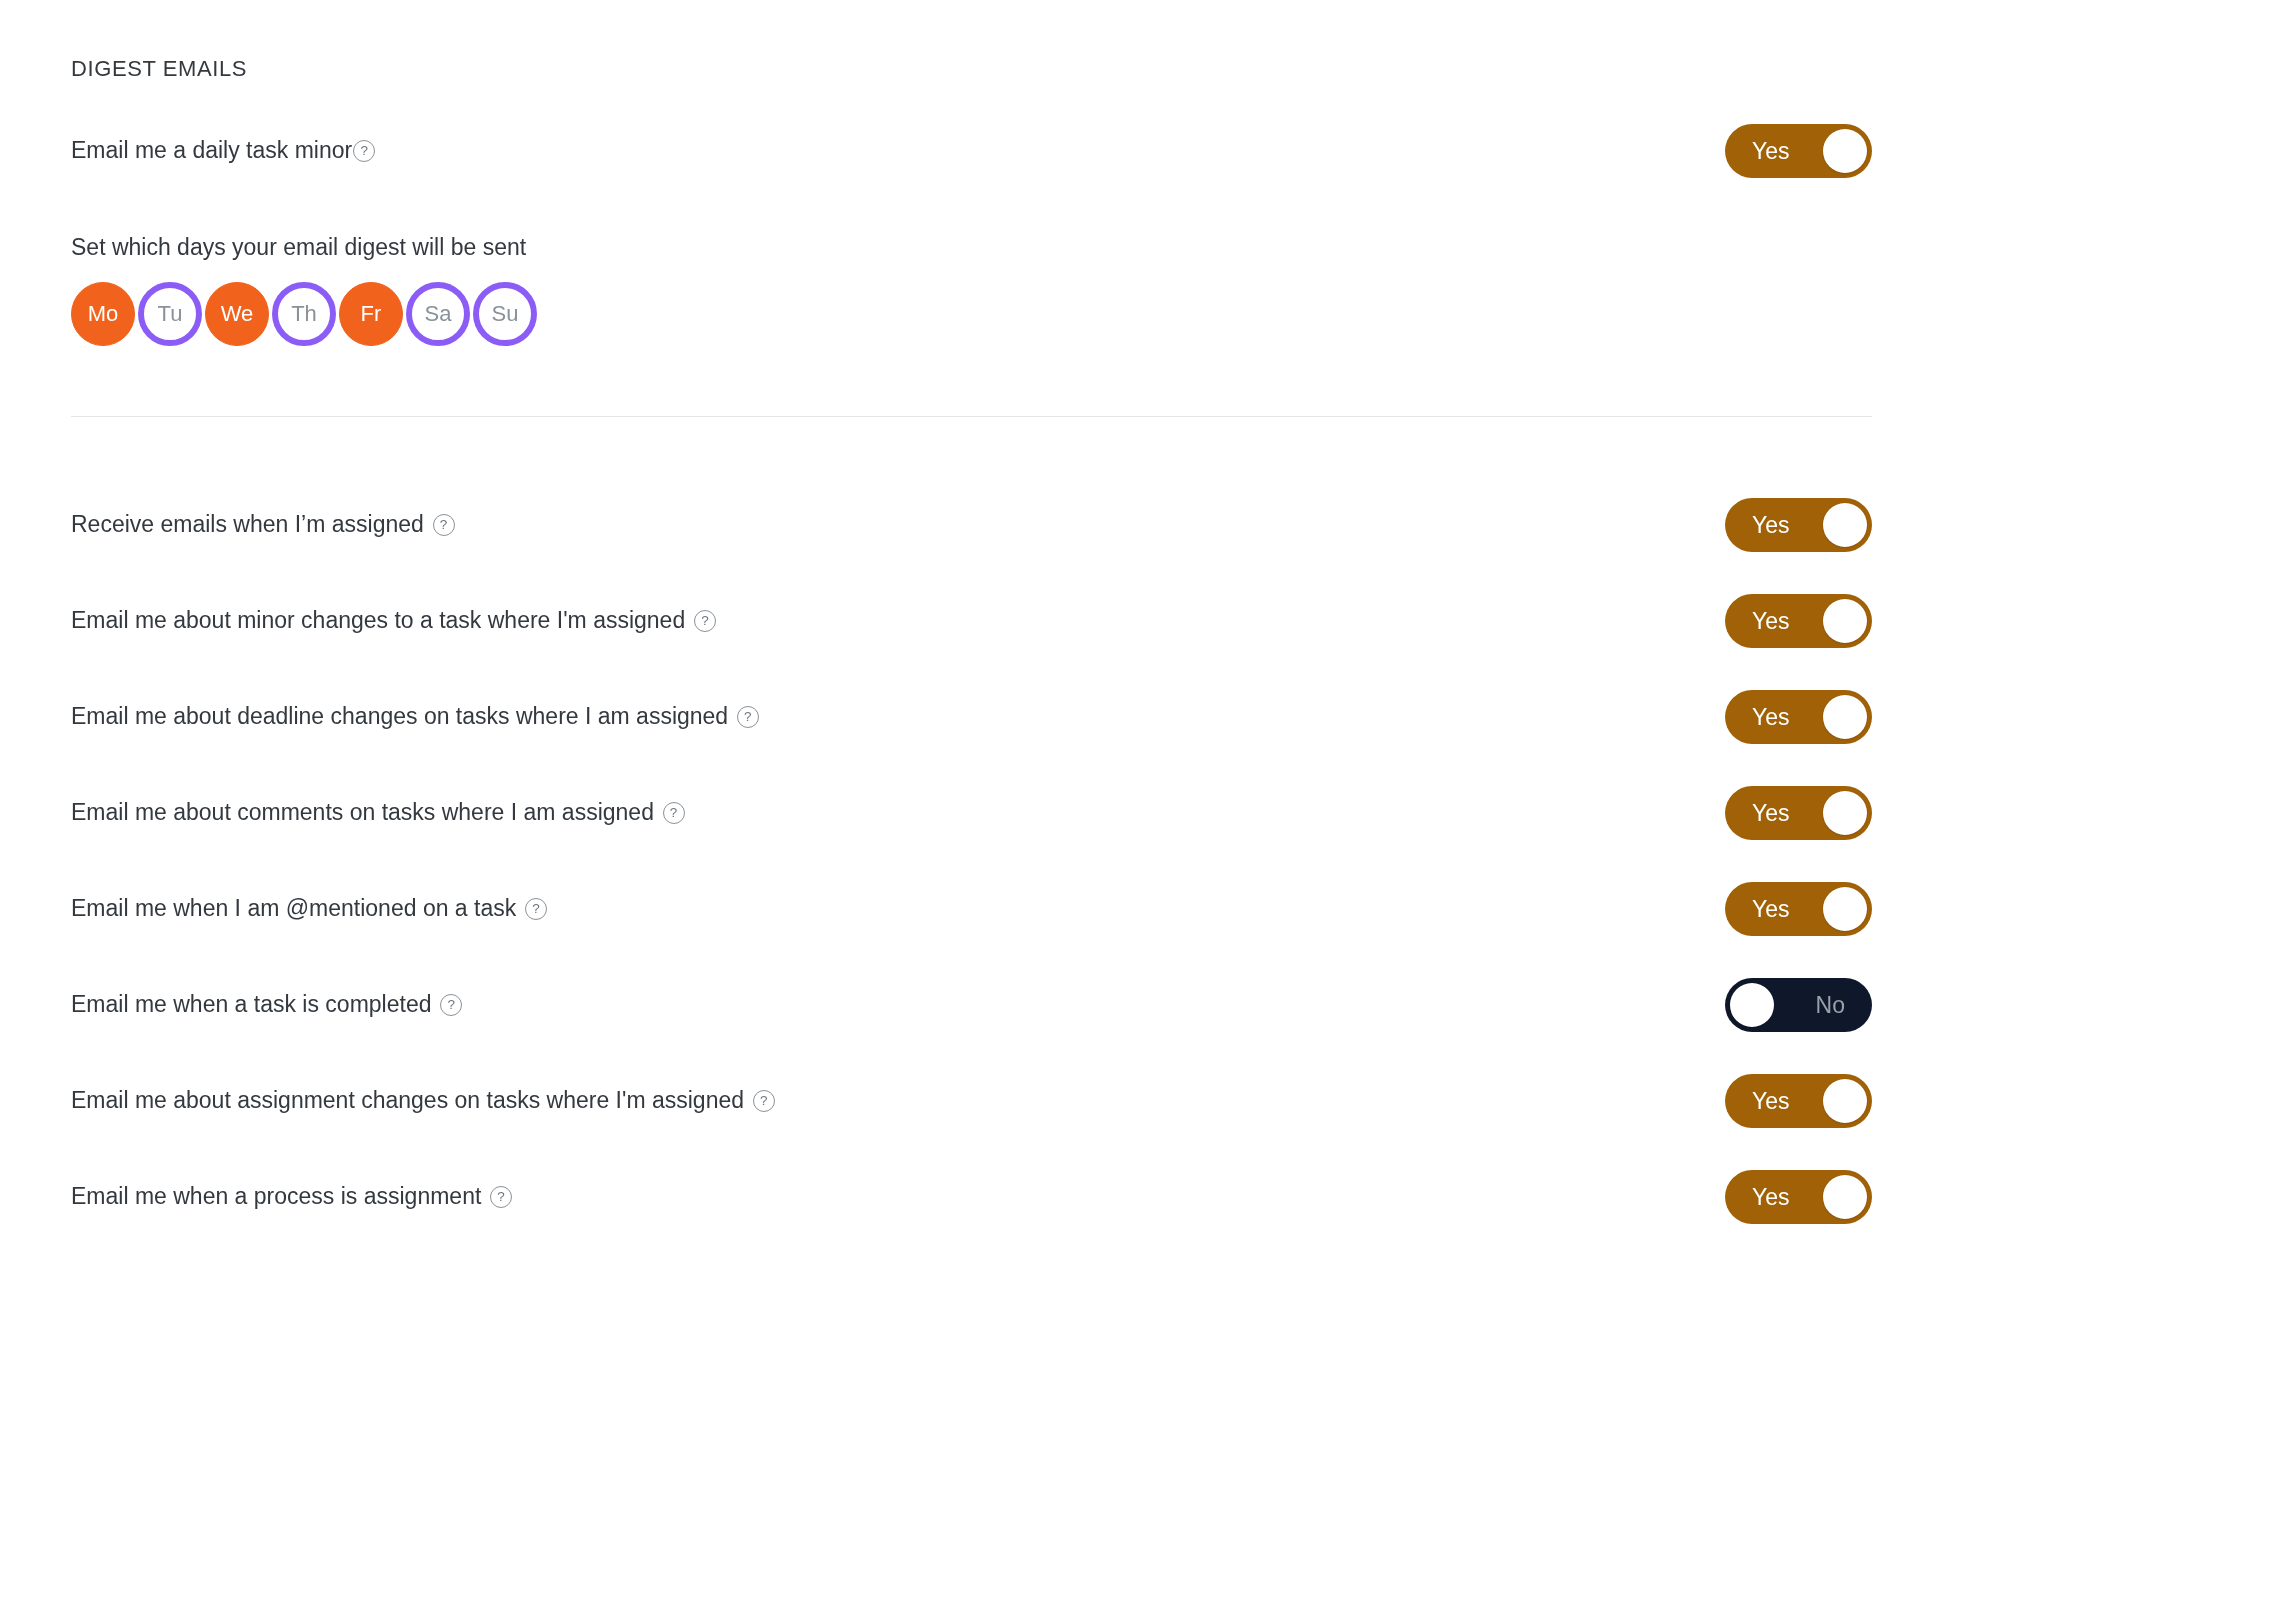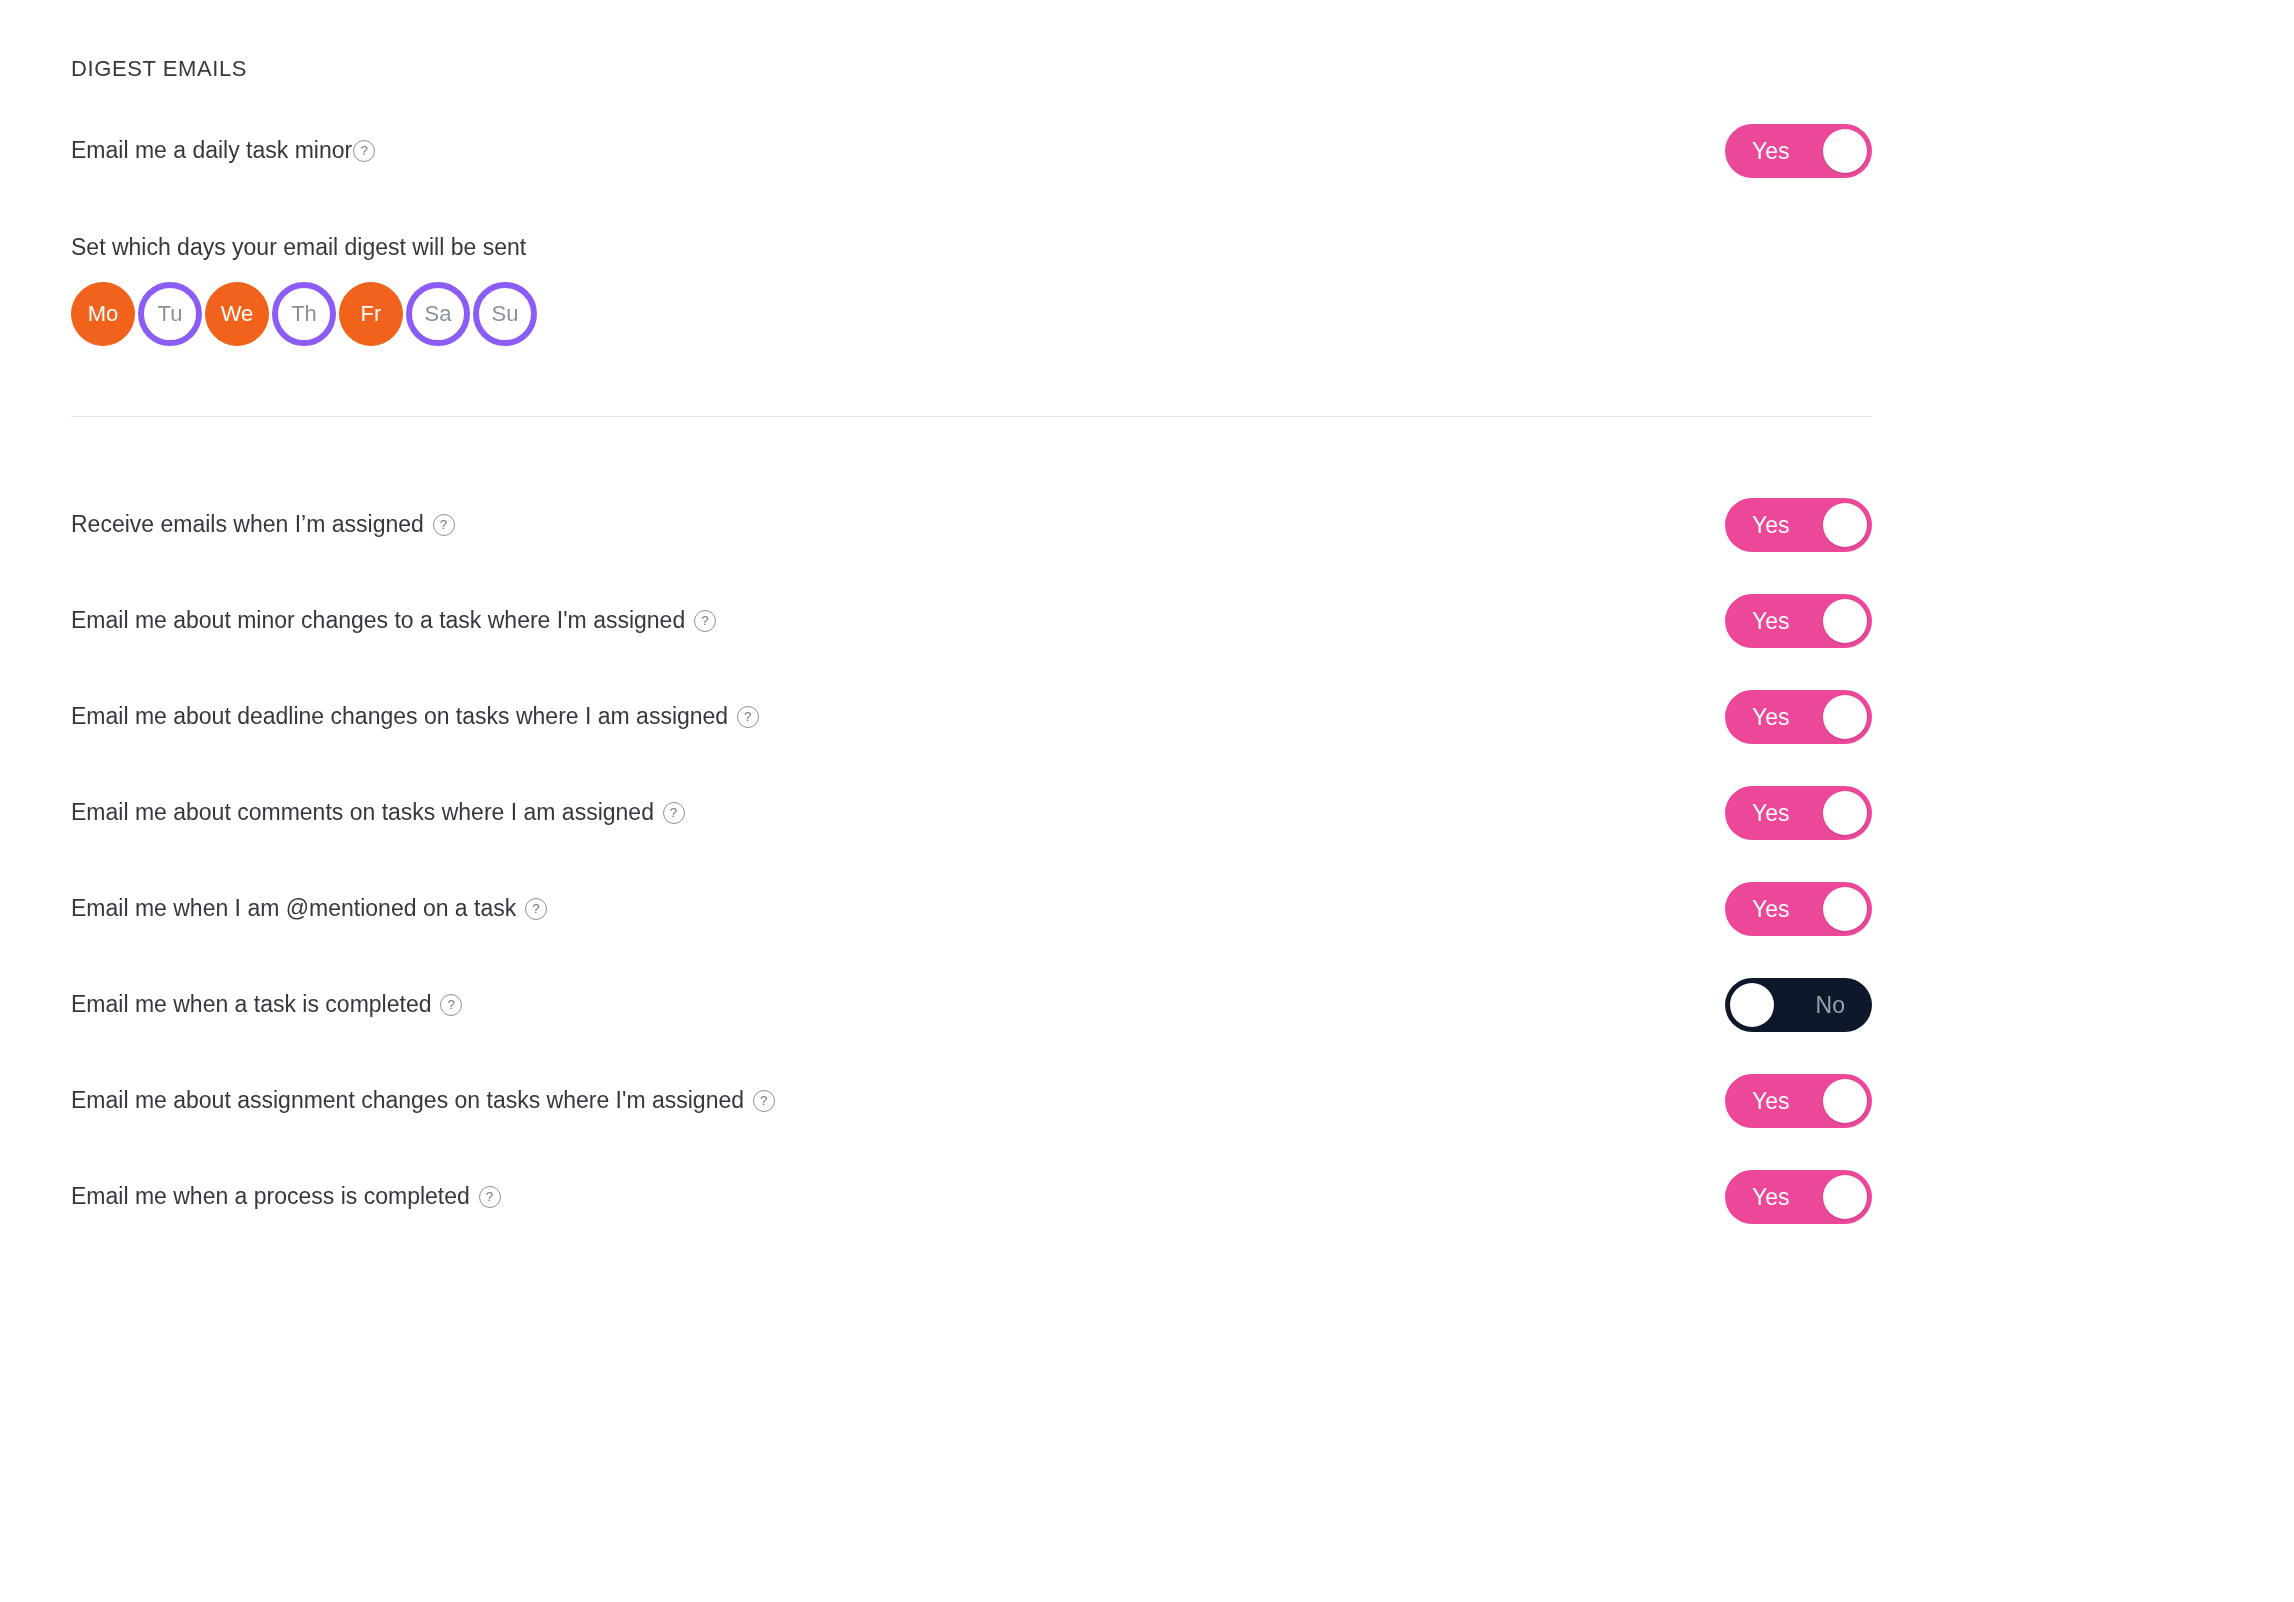--- a/index.html
+++ b/index.html
@@ -59,21 +59,21 @@
     font-family: "Liberation Sans", sans-serif;
   }
   .help-icon.tight { margin-left: 1px; }
 
   
   .toggle {
     position: relative;
     width: 147px;
     height: 54px;
     border-radius: 27px;
-    background: #ec4899;
+    background: #a16207;
     display: flex;
     align-items: center;
     flex: 0 0 auto;
     cursor: pointer;
   }
   .toggle.off { background: #0f172a; text-align: right; }
   .toggle .knob {
     position: absolute;
     top: 4.8px;
     width: 44px;
@@ -253,21 +253,21 @@
         <span class="help-icon">?</span>
       </div>
       <div class="toggle on">
         <span class="state">Yes</span>
         <span class="knob"></span>
       </div>
     </div>
 
     <div class="notif-row">
       <div class="row-label">
-        <span>Email me when a process is completed</span>
+        <span>Email me when a process is assignment</span>
         <span class="help-icon">?</span>
       </div>
       <div class="toggle on">
         <span class="state">Yes</span>
         <span class="knob"></span>
       </div>
     </div>
 
   </section>
 </div>

